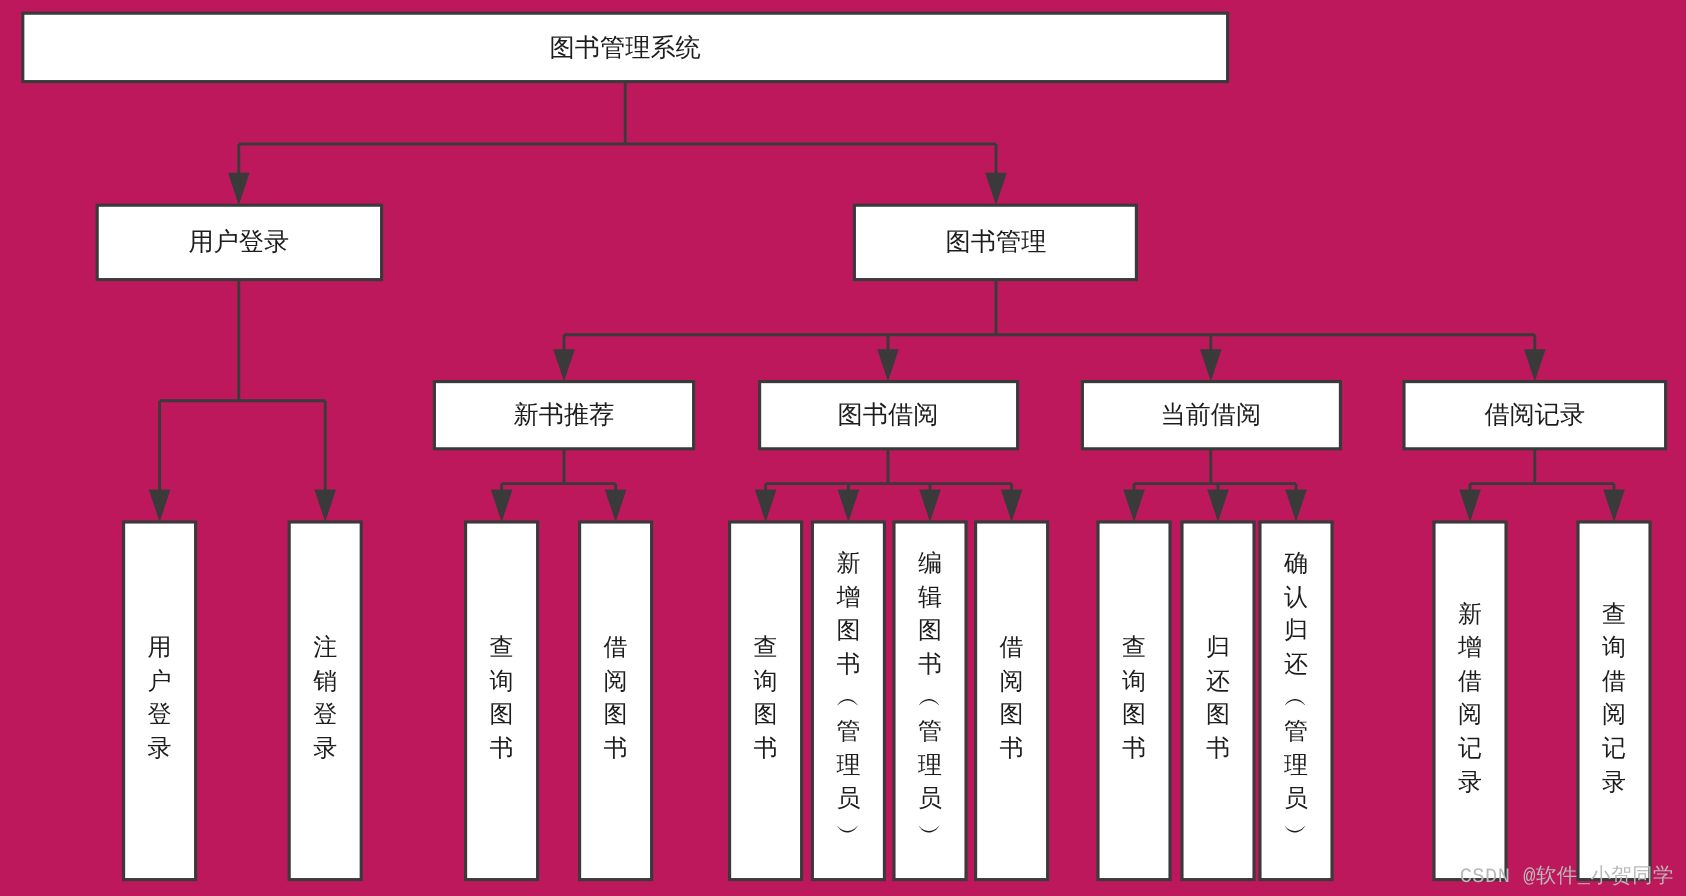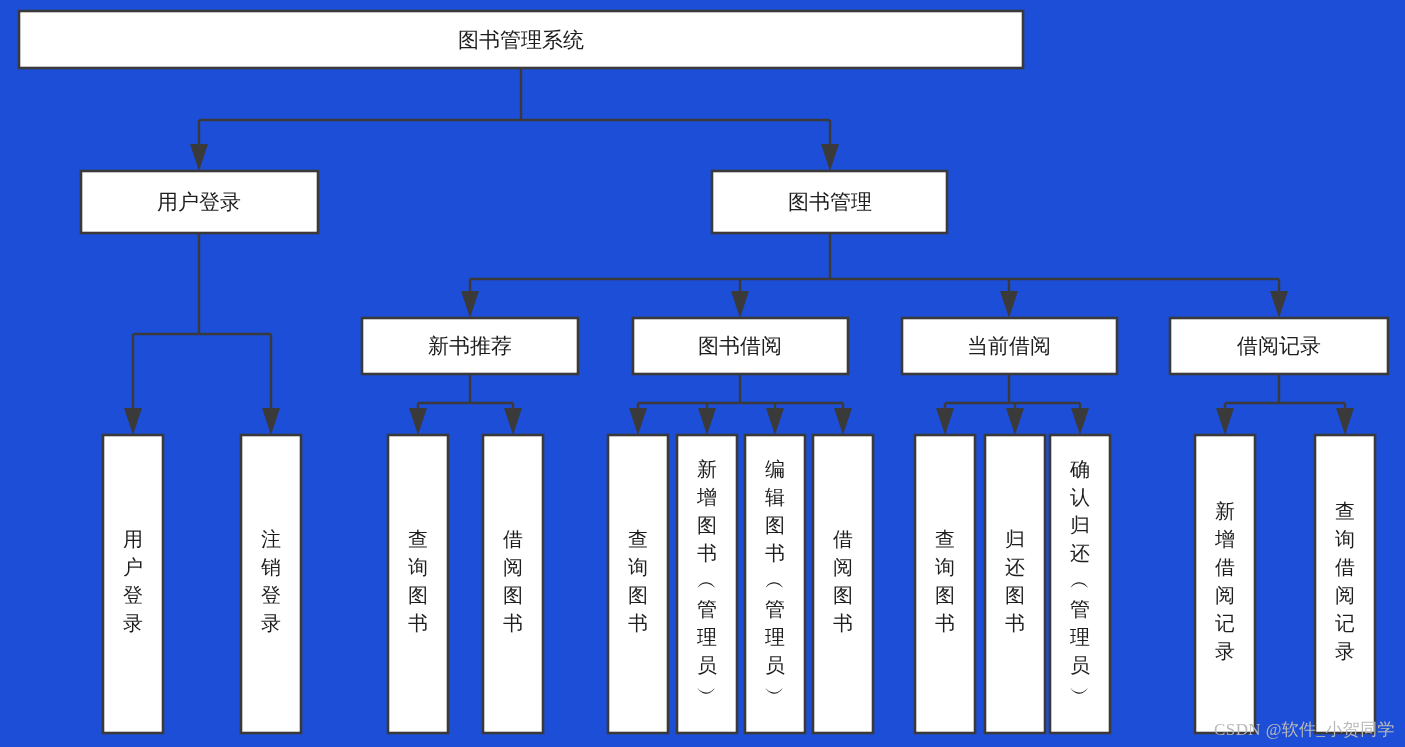--- a/index.html
+++ b/index.html
@@ -11,21 +11,21 @@
   body {
     width: 1405px;
     height: 747px;
     font-family: "DejaVu Sans", "Liberation Sans", sans-serif;
     overflow: hidden;
   }
   #diagram-root {
     position: relative;
     width: 1405px;
     height: 747px;
-    background: #1d4ed8;
+    background: #be185d;
   }
   svg#tree-svg {
     position: absolute;
     left: 0;
     top: 0;
     width: 1405px;
     height: 747px;
     display: block;
   }
   .node-box {
@@ -62,21 +62,21 @@
   }
   .leaf-label-v tspan {
     text-anchor: middle;
   }
   .watermark {
     position: absolute;
     right: 10px;
     bottom: 6px;
     color: #b9b9b9;
     font-size: 17px;
-    font-family: Liberation Serif, serif;
+    font-family: Liberation Mono, monospace;
     white-space: nowrap;
     letter-spacing: 0.4px;
     user-select: none;
   }
 </style>
 </head>
 <body>
 
 <div id="diagram-root">
 

